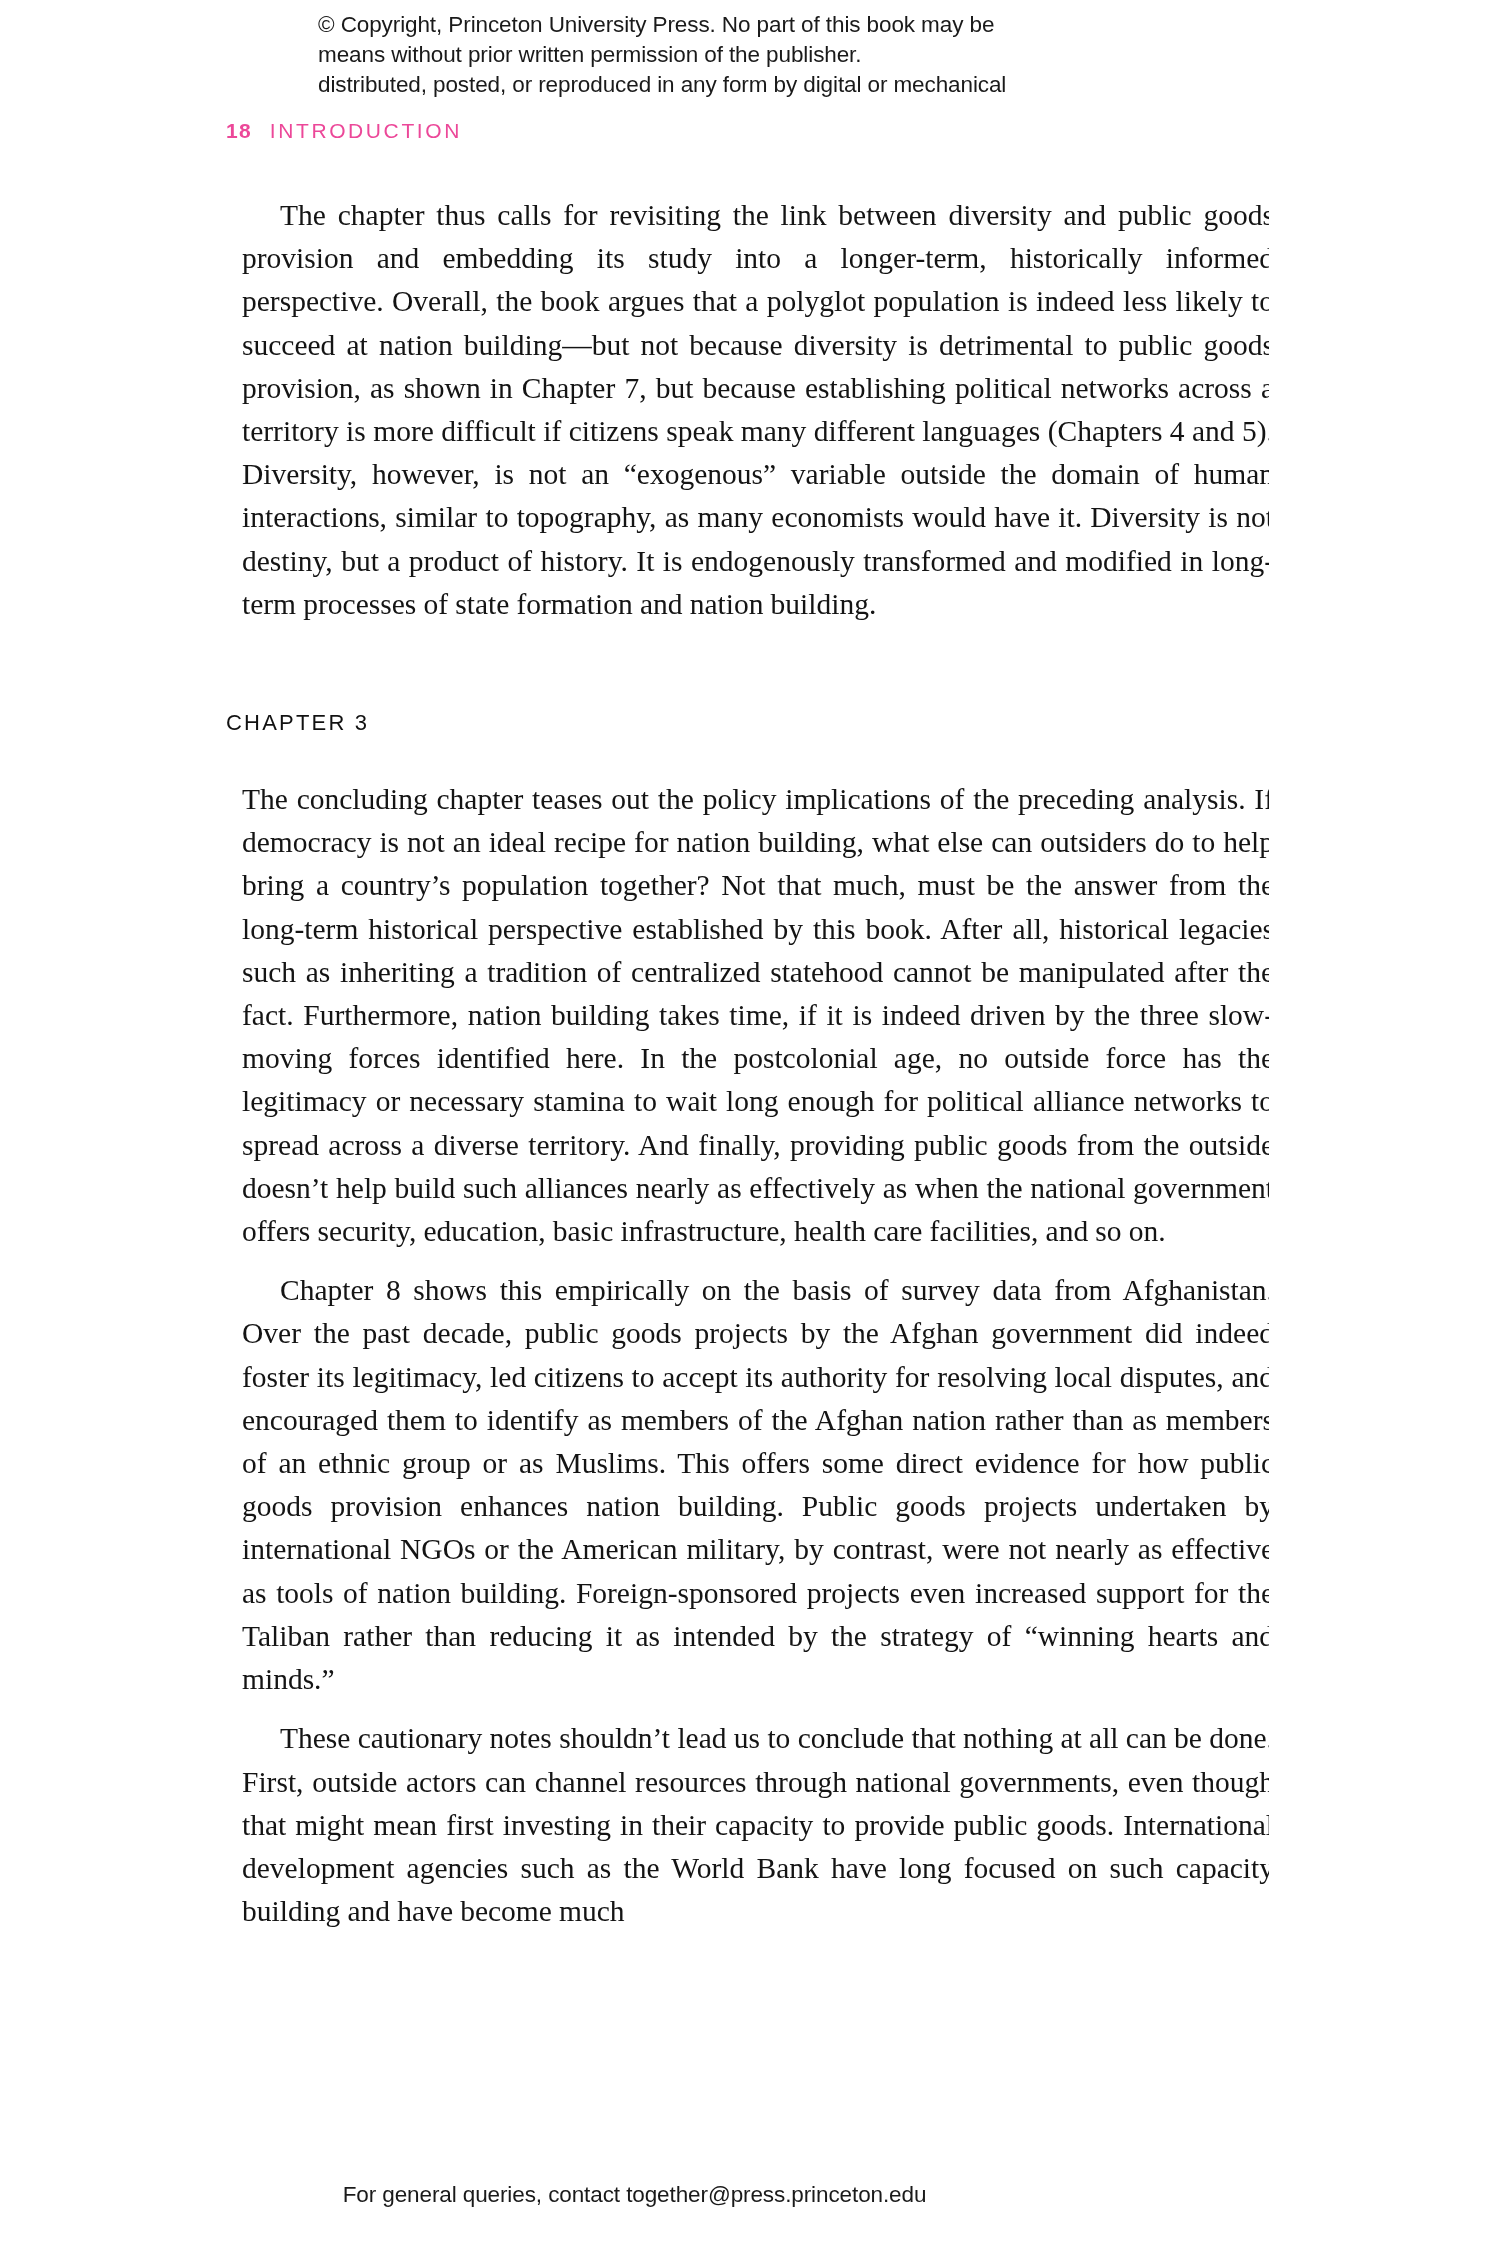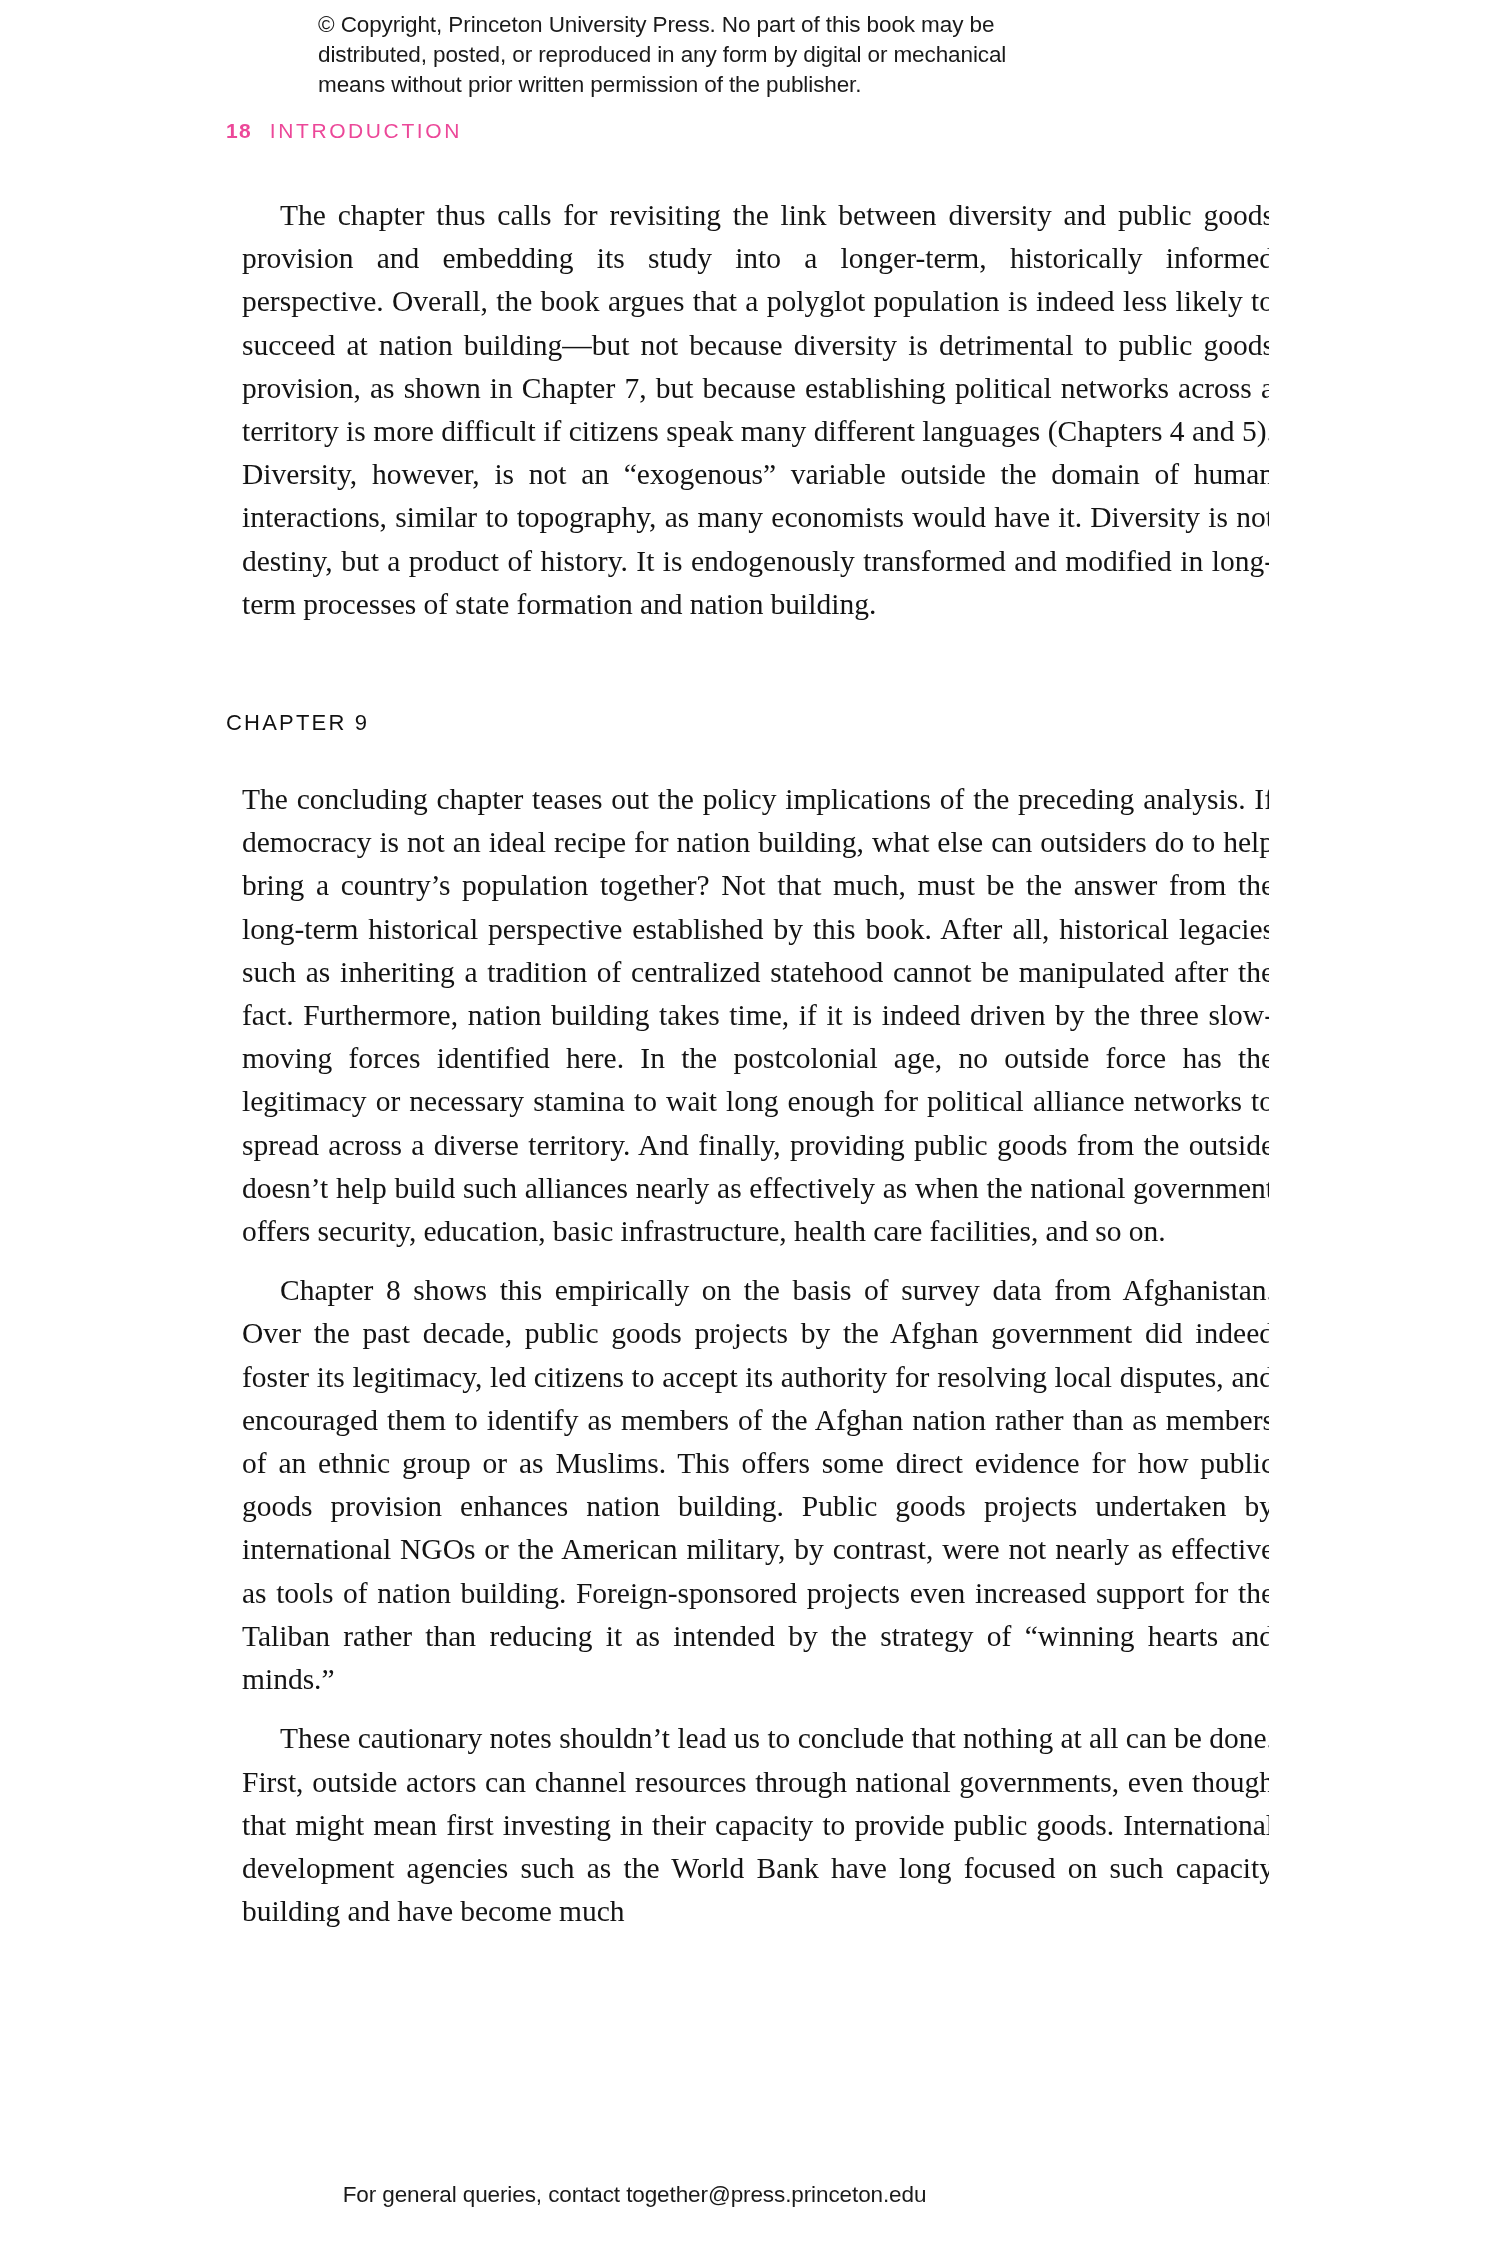--- a/index.html
+++ b/index.html
@@ -106,33 +106,33 @@
     letter-spacing: -0.1px;
   }
 </style>
 </head>
 <body>
 
 <div class="page">
 
   <div class="copyright-notice">
     <span class="cline">© Copyright, Princeton University Press. No part of this book may be</span>
+    <span class="cline">means without prior written permission of the publisher.</span>
     <span class="cline">distributed, posted, or reproduced in any form by digital or mechanical</span>
-    <span class="cline">means without prior written permission of the publisher.</span>
   </div>
 
   <div class="running-head">
     <span class="folio">18</span><span class="rh-title">INTRODUCTION</span>
   </div>
 
   <div class="body-block">
 
     <p class="para indent">The chapter thus calls for revisiting the link between diversity and public goods provision and embedding its study into a longer-term, historically informed perspective. Overall, the book argues that a polyglot population is indeed less likely to succeed at nation building—but not because diversity is detrimental to public goods provision, as shown in Chapter 7, but because establishing political networks across a territory is more difficult if citizens speak many different languages (Chapters 4 and 5). Diversity, however, is not an “exogenous” variable outside the domain of human interactions, similar to topography, as many economists would have it. Diversity is not destiny, but a product of history. It is endogenously transformed and modified in long-term processes of state formation and nation building.</p>
 
-    <div class="chapter-heading">CHAPTER 9</div>
+    <div class="chapter-heading">CHAPTER 3</div>
 
     <p class="para noindent">The concluding chapter teases out the policy implications of the preceding analysis. If democracy is not an ideal recipe for nation building, what else can outsiders do to help bring a country’s population together? Not that much, must be the answer from the long-term historical perspective established by this book. After all, historical legacies such as inheriting a tradition of centralized statehood cannot be manipulated after the fact. Furthermore, nation building takes time, if it is indeed driven by the three slow-moving forces identified here. In the postcolonial age, no outside force has the legitimacy or necessary stamina to wait long enough for political alliance networks to spread across a diverse territory. And finally, providing public goods from the outside doesn’t help build such alliances nearly as effectively as when the national government offers security, education, basic infrastructure, health care facilities, and so on.</p>
 
     <p class="para indent">Chapter 8 shows this empirically on the basis of survey data from Afghanistan. Over the past decade, public goods projects by the Afghan government did indeed foster its legitimacy, led citizens to accept its authority for resolving local disputes, and encouraged them to identify as members of the Afghan nation rather than as members of an ethnic group or as Muslims. This offers some direct evidence for how public goods provision enhances nation building. Public goods projects undertaken by international NGOs or the American military, by contrast, were not nearly as effective as tools of nation building. Foreign-sponsored projects even increased support for the Taliban rather than reducing it as intended by the strategy of “winning hearts and minds.”</p>
 
     <p class="para indent">These cautionary notes shouldn’t lead us to conclude that nothing at all can be done. First, outside actors can channel resources through national governments, even though that might mean first investing in their capacity to provide public goods. International development agencies such as the World Bank have long focused on such capacity building and have become much</p>
 
   </div>
 
   <div class="footer-note">For general queries, contact together@press.princeton.edu</div>

